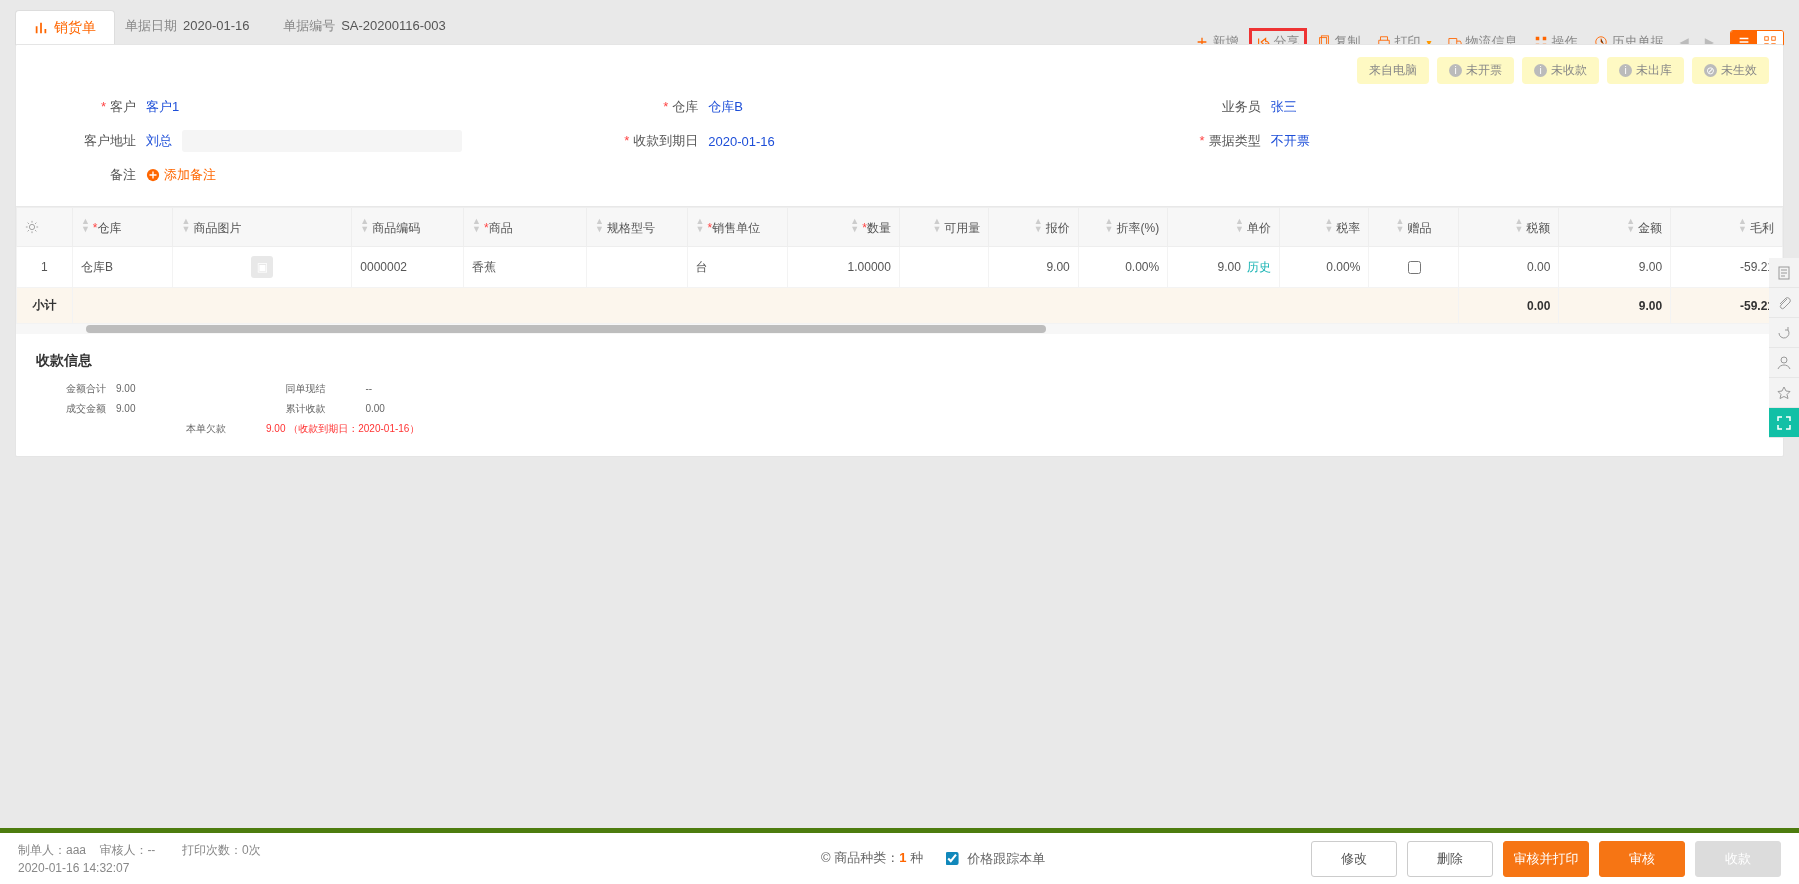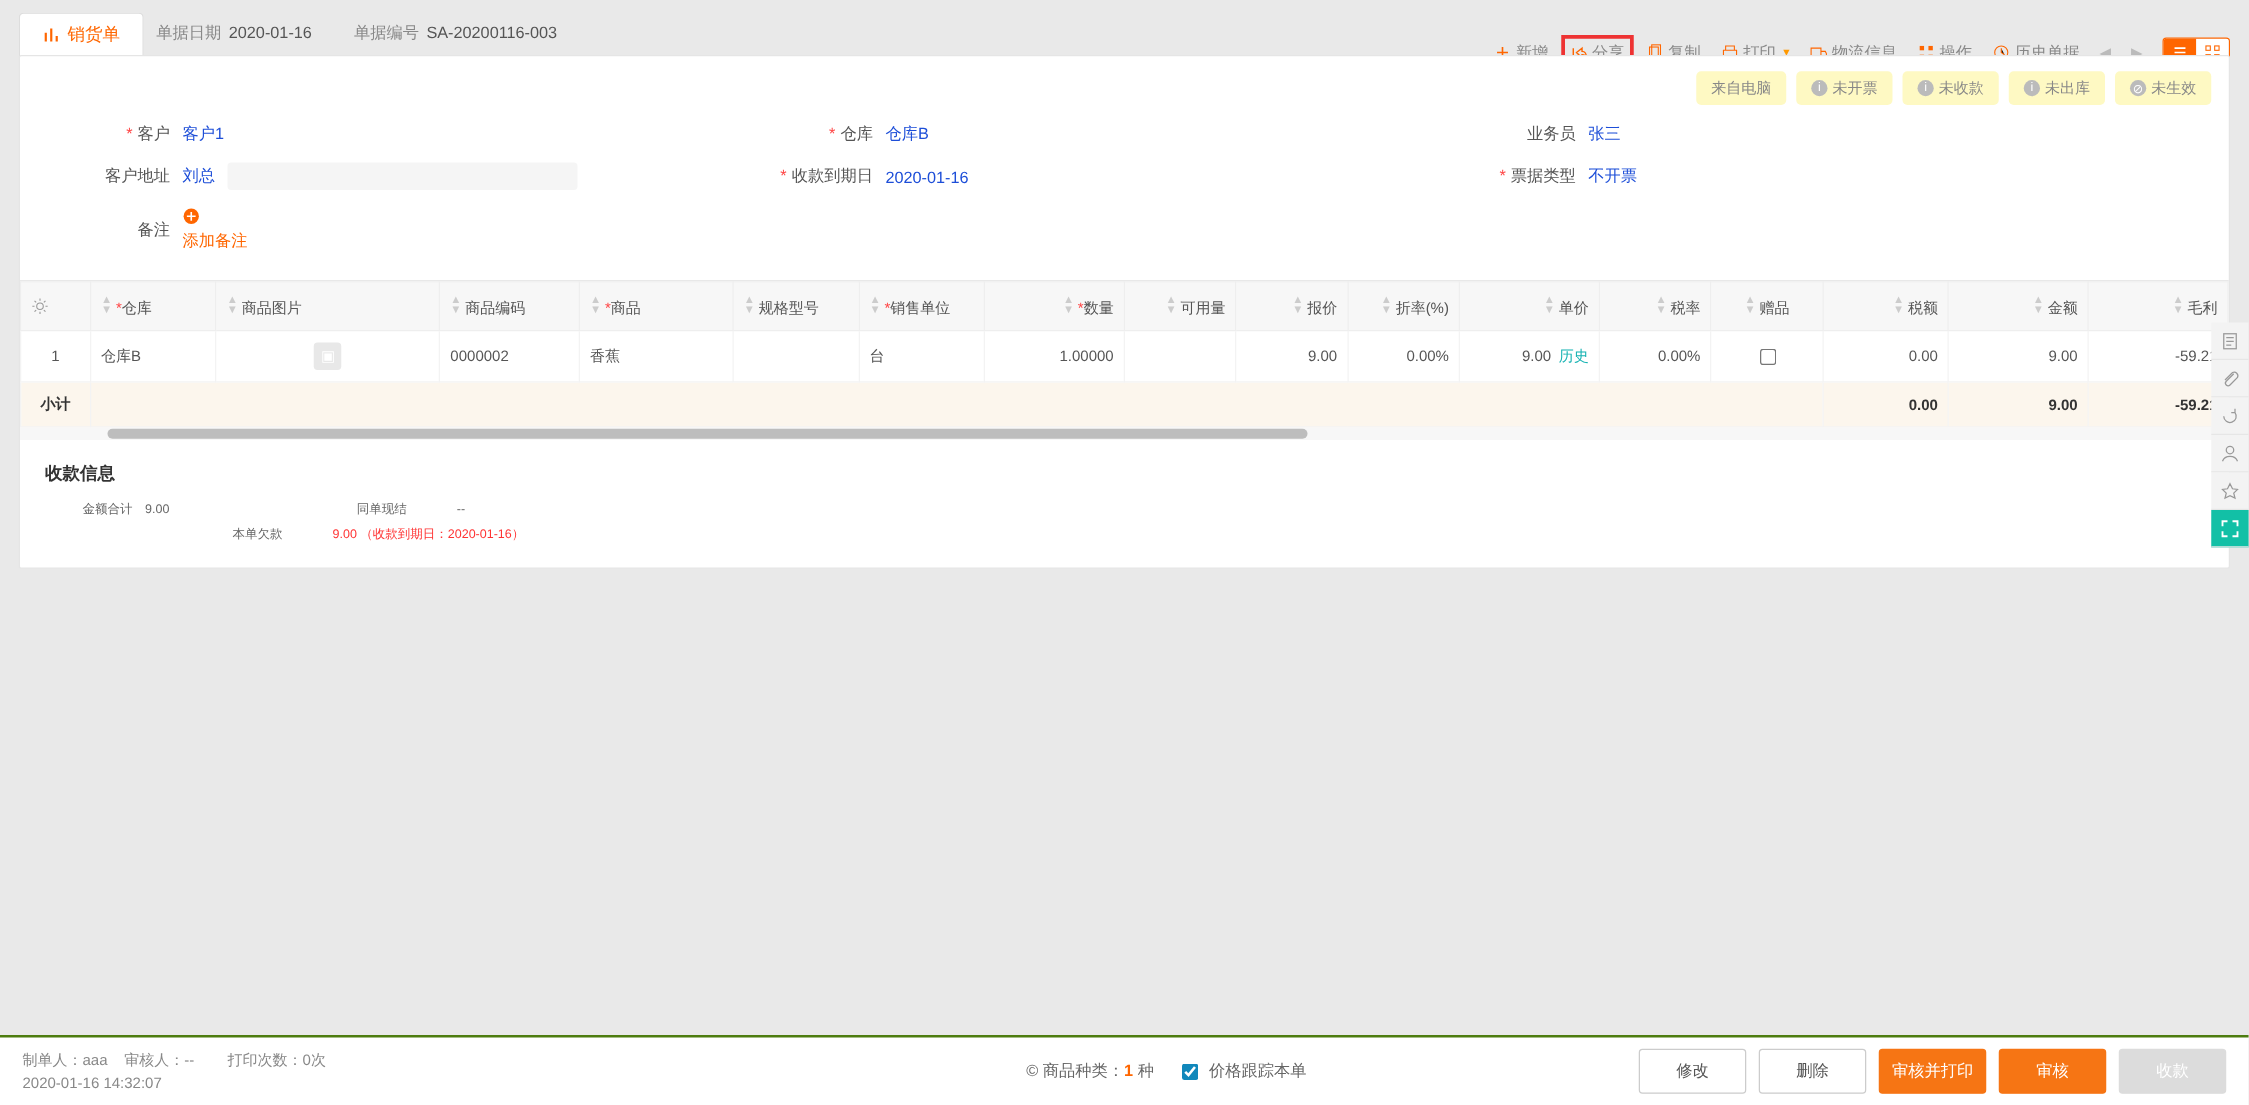--- a/index.html
+++ b/index.html
@@ -30,21 +30,21 @@
 
   .statusrow { display:flex; justify-content:flex-end; gap:8px; padding:12px 14px 0 14px; }
   .pill { background:#fef9c3; border-radius:4px; padding:5px 12px; color:#888; font-size:12px; display:inline-flex; align-items:center; gap:4px; }
   .pill .c { width:13px;height:13px;border-radius:50%;background:#bbb;color:#fff;font-size:10px;display:flex;align-items:center;justify-content:center; }
 
   .formrow { display:flex; padding:14px 40px 0 40px; }
   .formcol { flex:1; display:flex; align-items:center; gap:10px; }
   .formcol label { width:80px; text-align:right; color:#555; }
   .formcol label .req { color:#f44; margin-right:4px; }
   .formcol .val { color:#1d4ed8; }
-  .addnote { color:#f60; cursor:pointer; display:inline-flex; gap:4px;flex-direction:column; }
+  .addnote { color:#f60; cursor:pointer; display:inline-flex; align-items:center; gap:4px; }
   .addrblock { width:280px; height:22px; background:#f5f5f5; border-radius:3px; }
 
   
   .tbl { width:100%; margin-top:22px; border-top:1px solid #e8e8e8; position:relative; }
   .tbl table { width:100%; border-collapse:collapse; table-layout:fixed; }
   .tbl th { background:#f7f7f7; font-weight:normal; font-size:12px; color:#555; padding:9px 8px; border:1px solid #eee; text-align:left; white-space:nowrap; }
   .tbl th .req { color:#f44; }
   .tbl th .sort { color:#ccc; font-size:9px; margin-right:3px; display:inline-block; line-height:8px; }
   .tbl td { padding:9px 8px; border:1px solid #f3f3f3; font-size:12px; color:#555; text-align:left; background:#fff; }
   .tbl tr.subtotal td { background:#fcf6ed; font-weight:bold; color:#333; }
@@ -63,21 +63,21 @@
   .payinfo .pr span.l { width:70px; text-align:right; display:inline-block; margin-right:10px; }
   .payinfo .pr span.col2l { width:70px; text-align:left; display:inline-block; margin-left:110px; margin-right:10px; }
   .due { color:#f33; }
 
   
   .rail { position:absolute; right:0; top:258px; width:30px; display:flex; flex-direction:column; }
   .rail .r { width:30px;height:30px;background:#f3f3f3;border-bottom:1px solid #e6e6e6; display:flex;align-items:center;justify-content:center;color:#999; }
   .rail .r.exp { background:#12c0a6; color:#fff; }
 
   
-  .footer { position:absolute; left:0; right:0; bottom:0; height:56px; background:#fff; border-top:2px solid #4d7c0f; display:flex; align-items:center; justify-content:space-between; padding:0 18px; }
+  .footer { position:absolute; left:0; right:0; bottom:0; height:56px; background:#fff; border-top:5px solid #4d7c0f; display:flex; align-items:center; justify-content:space-between; padding:0 18px; }
   .footer .meta { font-size:12px; color:#888; line-height:1.5; }
   .footer .center { position:absolute; left:50%; transform:translateX(-35%); display:flex; gap:18px; color:#666; }
   .footer .center .oc { color:#f60; font-weight:bold; }
   .footer .btns { display:flex; gap:10px; }
   .footer .btn { min-width:86px; height:36px; border:1px solid #ccc; background:#fff; border-radius:3px; display:flex; align-items:center; justify-content:center; cursor:pointer; color:#555; }
   .footer .btn.pri { background:#f67514; border-color:#f67514; color:#fff; }
   .footer .btn.dis { background:#dcdcdc; border-color:#dcdcdc; color:#fff; cursor:not-allowed; }
   .footer .cb { display:inline-flex; align-items:center; gap:6px; }
   .footer .cb input { accent-color:#18b; }
 
@@ -316,20 +316,24 @@
       </div>
   </div>
 
   <div class="payinfo">
     <h4>收款信息</h4>
     <div class="pr">
       <span><span class="l">金额合计</span><span>9.00</span></span>
       <span><span class="col2l">同单现结</span><span>--</span></span>
     </div>
     <div class="pr">
+      <span><span class="l">成交金额</span><span>9.00</span></span>
+      <span><span class="col2l">累计收款</span><span>0.00</span></span>
+    </div>
+    <div class="pr">
       <span></span>
       <span><span class="col2l">本单欠款</span><span class="due"><span>9.00</span> <span>（收款到期日：2020-01-16）</span></span></span>
     </div>
   </div>
 </div>
 
 <div class="rail">
   <div class="r">
       <svg width="16" height="16" viewBox="0 0 16 16">
         <rect x="3" y="2" width="10" height="12" fill="none" stroke="#999"></rect>

